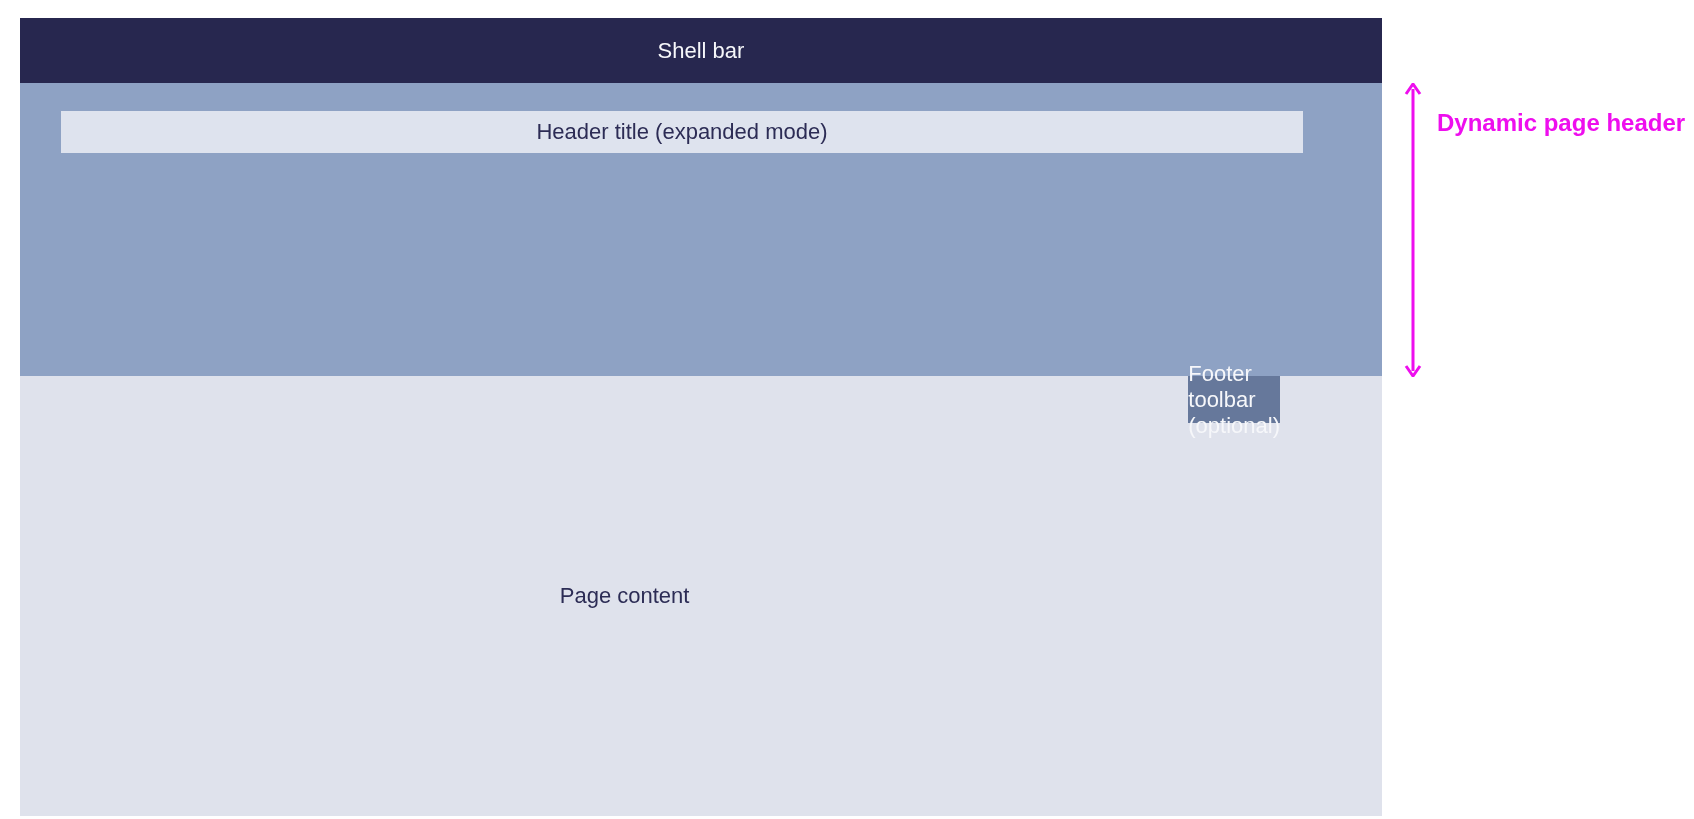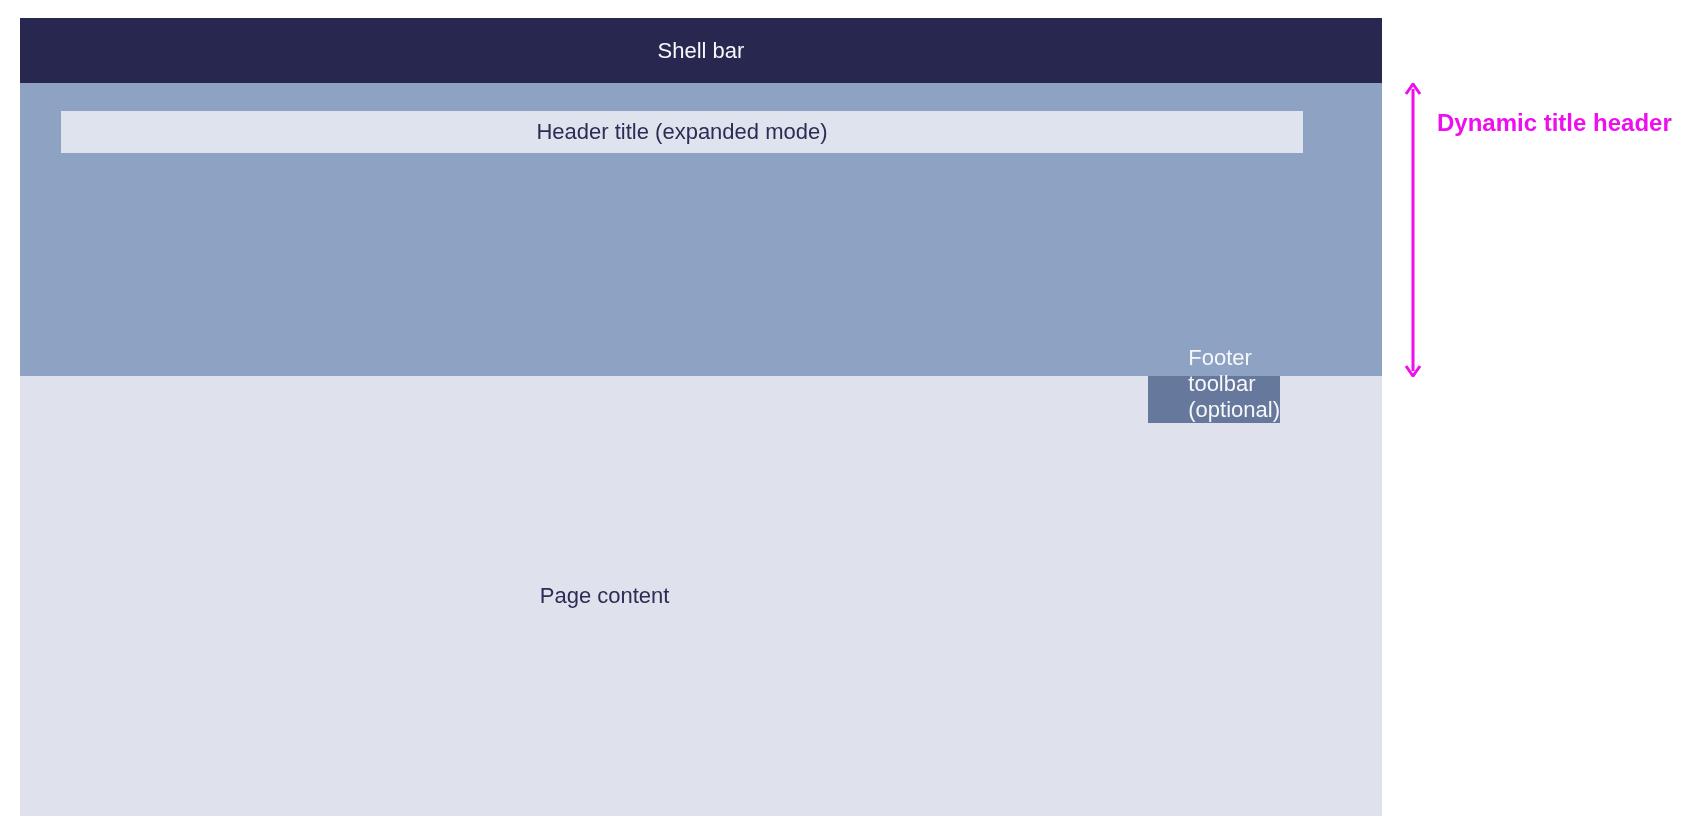--- a/index.html
+++ b/index.html
@@ -80,25 +80,24 @@
     align-items: center;
     justify-content: center;
     color: var(--dark-text);
     font-size: 22px;
   }
   .footer-toolbar {
     flex: 0 0 47px;
     height: 47px;
     background: var(--footer-bg);
     display: flex;
-    align-items: flex-end;
+    align-items: center;
     justify-content: center;
     color: var(--light-text);
     font-size: 22px;
-    padding-left: 40px;
   }
   .page-bottom-spacer {
     flex: 0 0 23px;
     height: 23px;
   }
   .annotation-arrow {
     position: absolute;
     left: 1404px; top: 83px;
     width: 18px; height: 294px;
   }
@@ -141,15 +140,15 @@
     </div>
 
   </div>
 
   <svg class="annotation-arrow" viewBox="0 0 18 294" xmlns="http://www.w3.org/2000/svg">
     <line x1="9" y1="6" x2="9" y2="288" stroke="var(--annotation)" stroke-width="3"></line>
     <polyline points="2,11 9,1 16,11" fill="none" stroke="var(--annotation)" stroke-width="3"></polyline>
     <polyline points="2,283 9,293 16,283" fill="none" stroke="var(--annotation)" stroke-width="3"></polyline>
   </svg>
 
-  <div class="annotation-label">Dynamic title header</div>
+  <div class="annotation-label">Dynamic page header</div>
 
 </div>
 
 </body></html>

